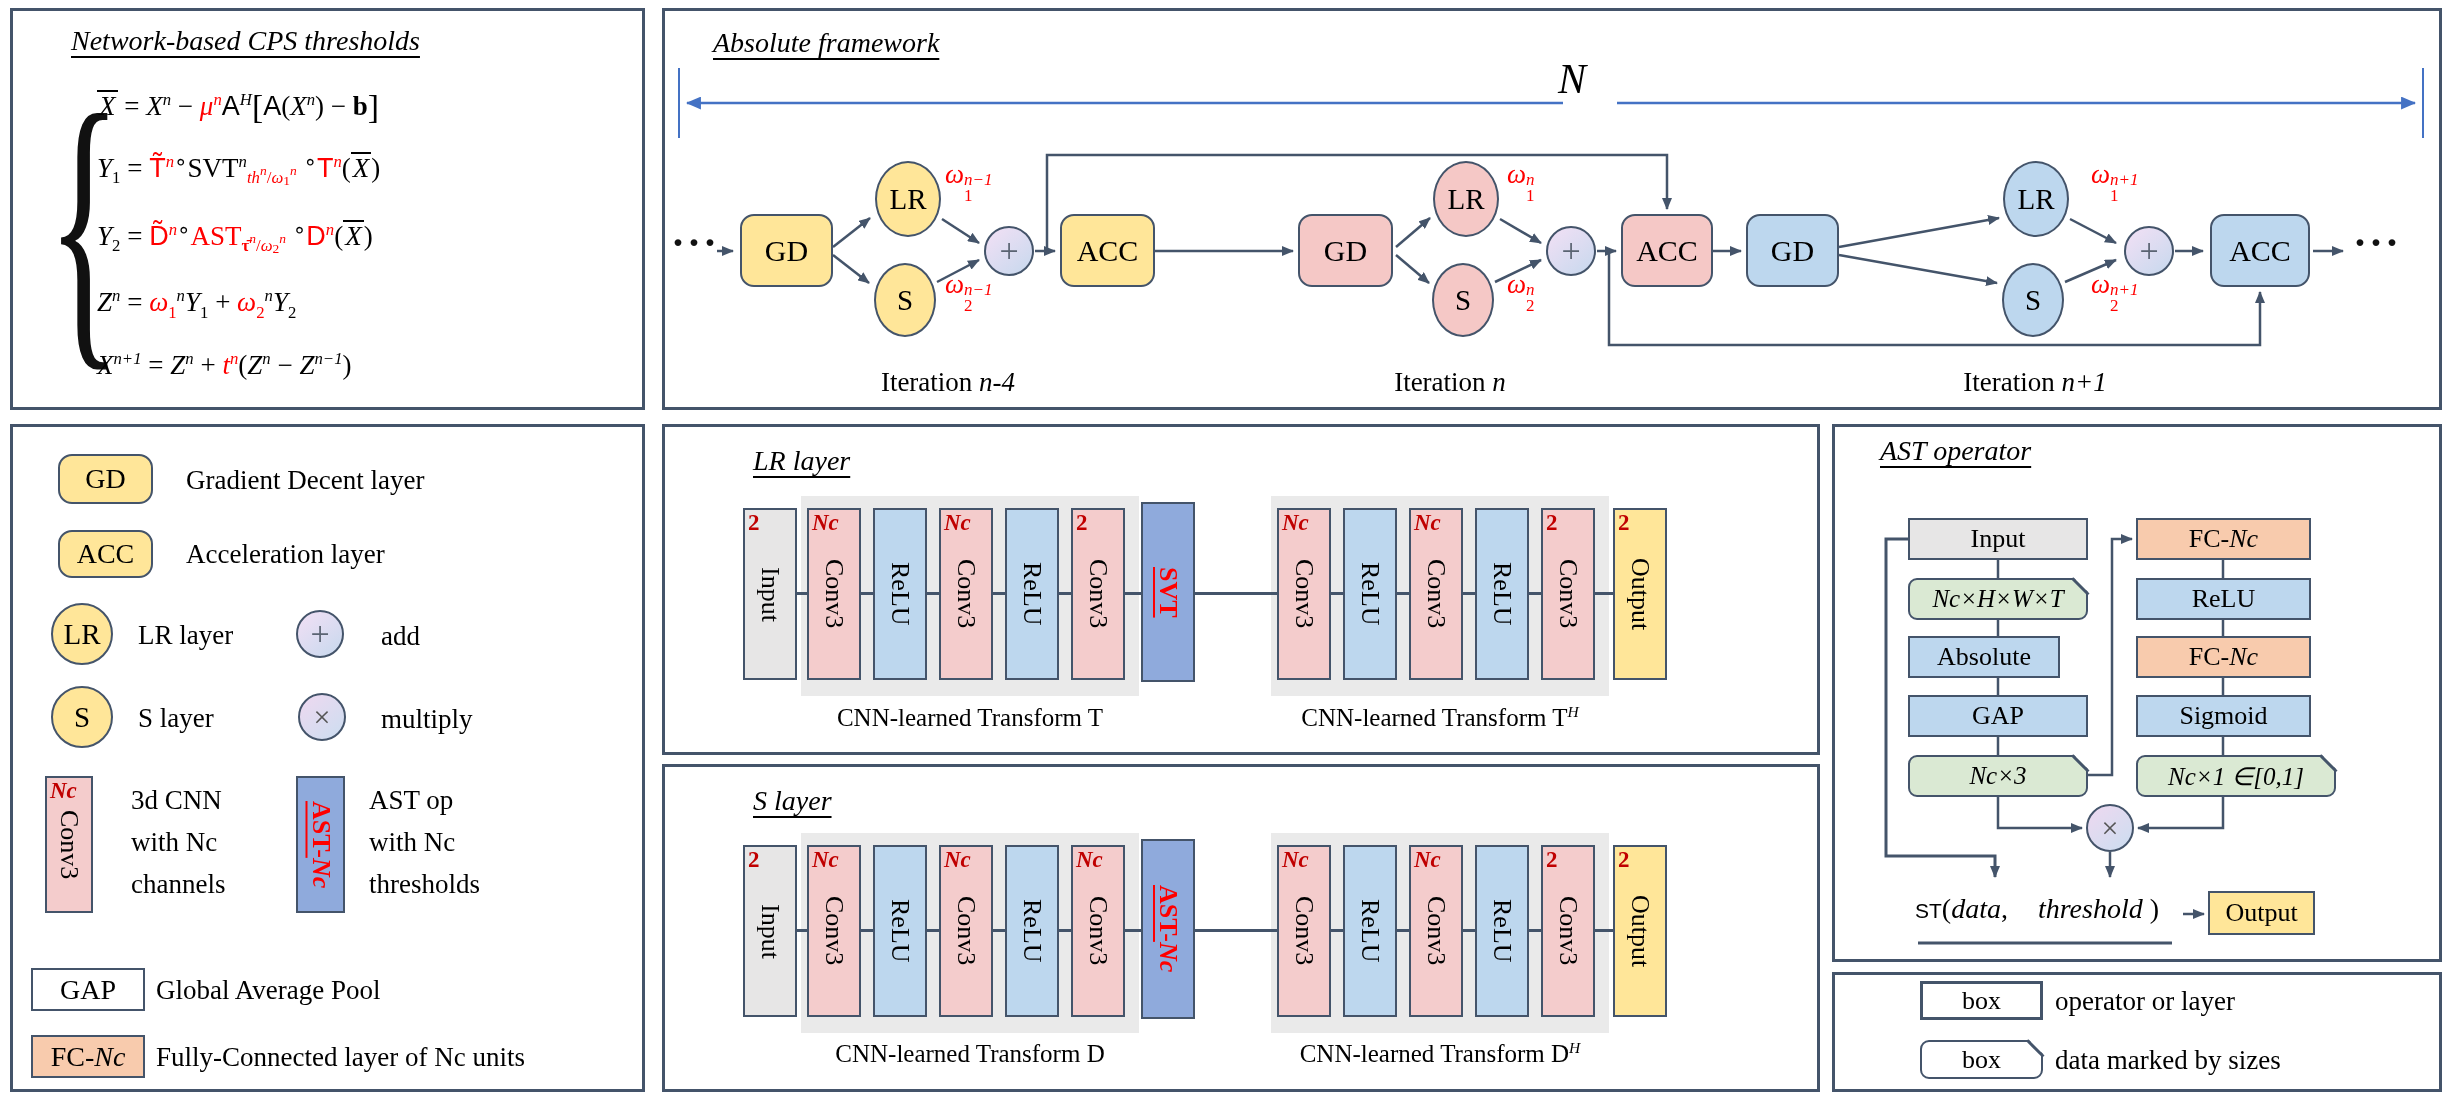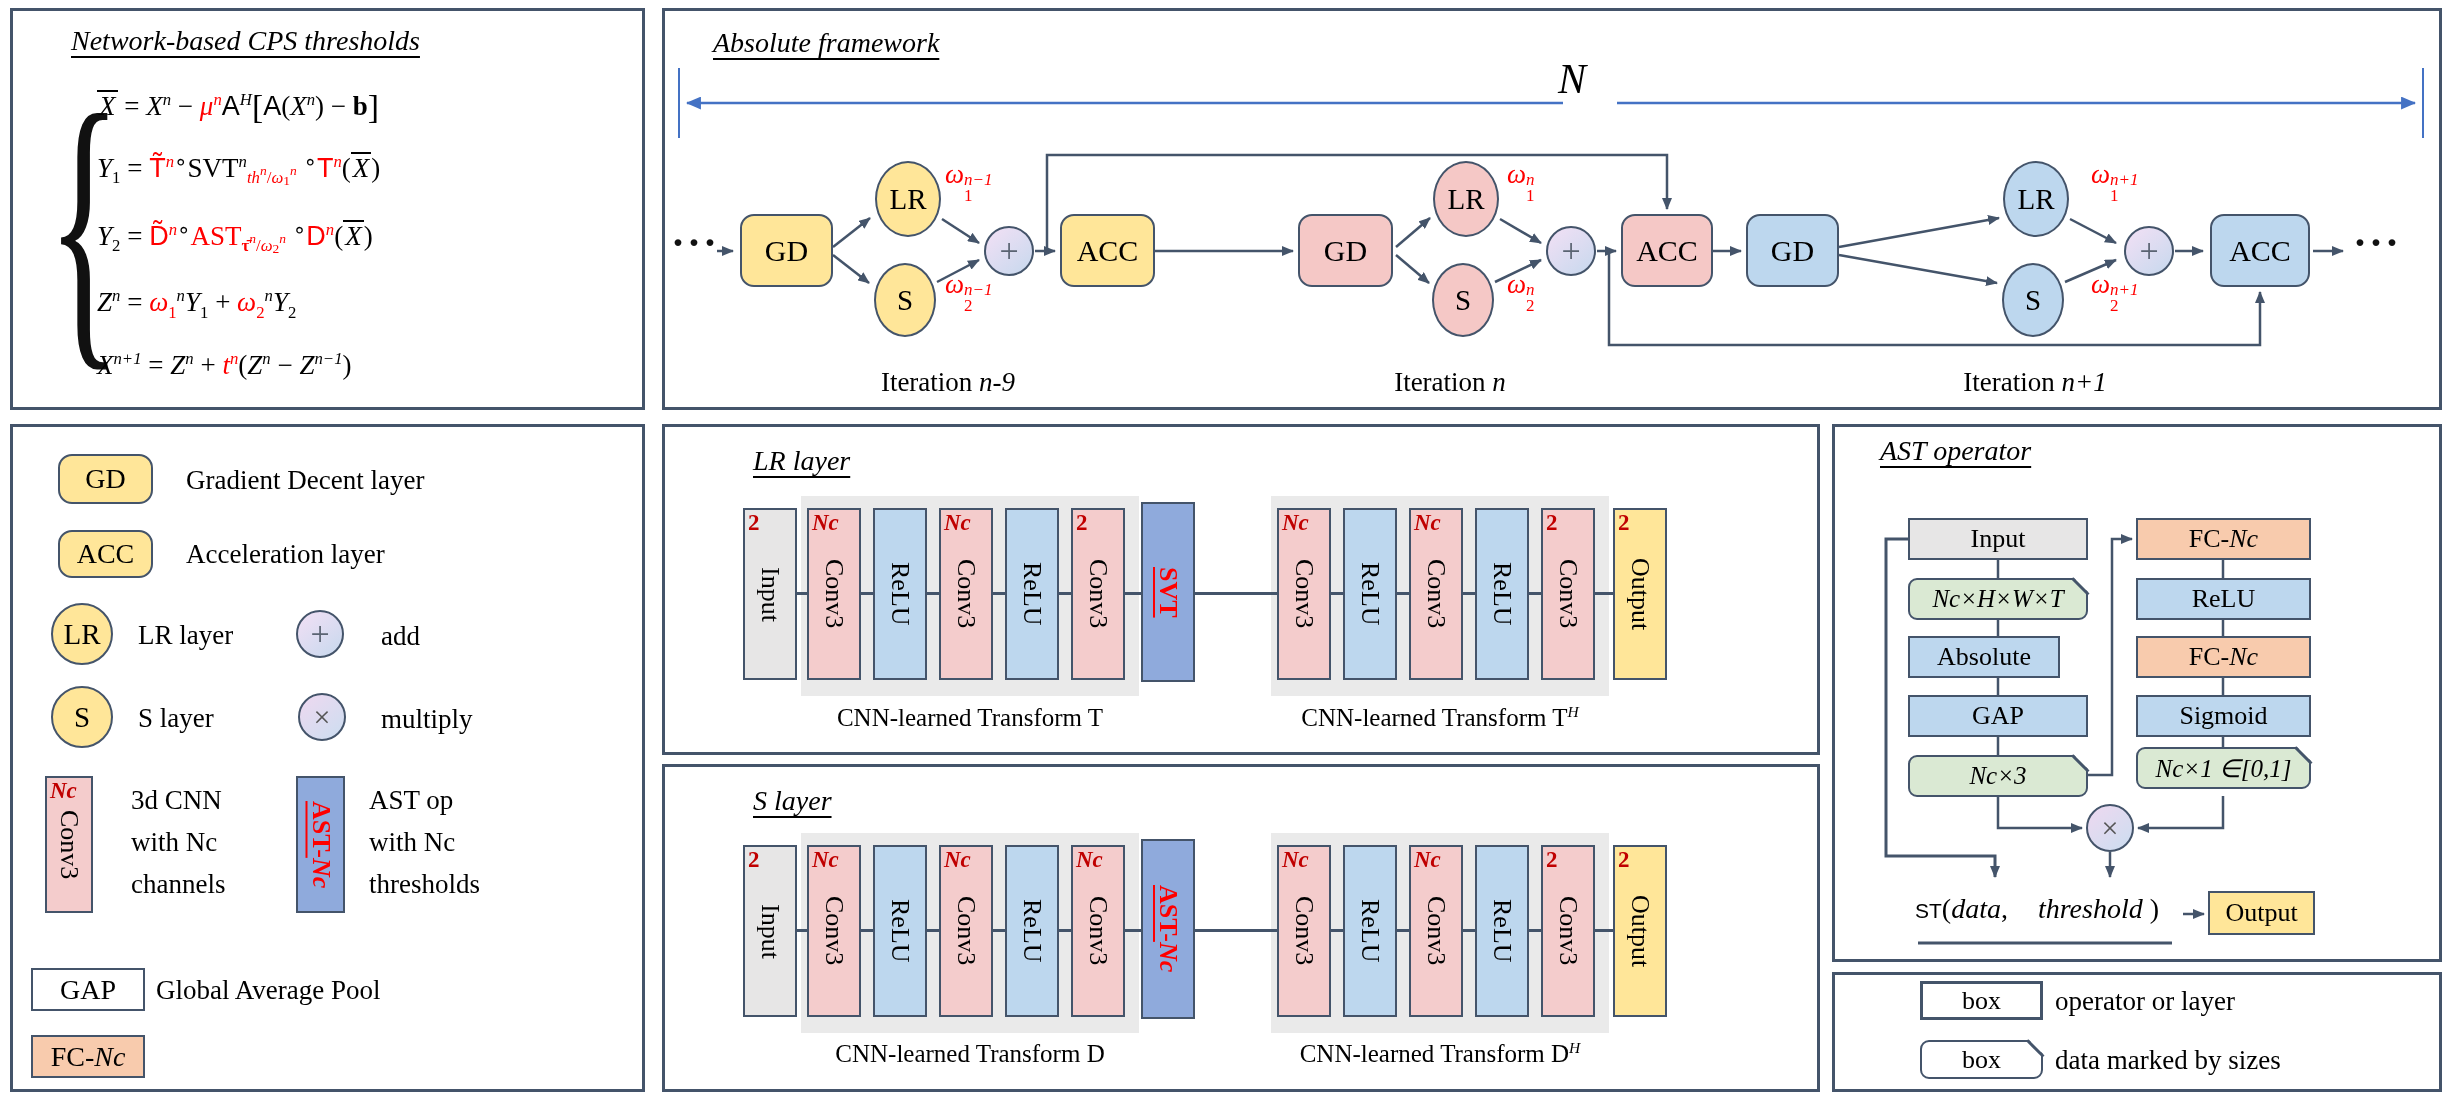--- a/index.html
+++ b/index.html
@@ -163,21 +163,21 @@
     <div class="omega" style="left:280px;top:258px"><span>ω</span><span class="ostack">
           <span class="osup">n−1</span>
           <span class="osub">2</span>
         </span></div>
     <div class="circ plusc" style="left:319px;top:215px;width:50px;height:50px">
         <span>+</span>
       </div>
     <div class="rbox fill-y" style="left:395px;top:203px;width:95px;height:73px">
         <span>ACC</span>
       </div>
-    <div class="itcap" style="left:133px;top:356px;width:300px"><span>Iteration </span><span class="it">n-9</span></div>
+    <div class="itcap" style="left:133px;top:356px;width:300px"><span>Iteration </span><span class="it">n-4</span></div>
 
     <div class="rbox fill-p" style="left:633px;top:203px;width:95px;height:73px">
         <span>GD</span>
       </div>
     <div class="circ fill-p" style="left:768px;top:150px;width:66px;height:76px">
         <span>LR</span>
       </div>
     <div class="circ fill-p" style="left:767px;top:252px;width:62px;height:74px">
         <span>S</span>
       </div>
@@ -276,20 +276,21 @@
 
     <div class="opbox fill-relu" style="left:18px;top:541px;width:114px;height:43px;font-size:28px">
         <span>GAP</span>
       </div>
     <div class="ltext" style="left:143px;top:548px">Global Average Pool</div>
 
     <div class="opbox fill-orange" style="left:18px;top:608px;width:114px;height:43px;font-size:28px">
         <span>FC-</span>
         <span class="fcvar">Nc</span>
       </div>
+    <div class="ltext" style="left:143px;top:615px">Fully-Connected layer of Nc units</div>
   </div>
 
   <div class="panel" style="left:662px;top:424px;width:1158px;height:331px">
     <div class="abs title" style="left:88px;top:18px">LR layer</div>
     <div class="groupbg" style="left:136px;top:69px;width:338px;height:200px"></div>
     <div class="groupbg" style="left:606px;top:69px;width:338px;height:200px"></div>
 
     <div class="conn" style="left:130px;top:165px;width:14px"></div>
     <div class="conn" style="left:196px;top:165px;width:12px"></div>
     <div class="conn" style="left:262px;top:165px;width:12px"></div>
@@ -475,21 +476,21 @@
     <div class="astbox fill-relu" style="left:301px;top:151px;width:175px;height:42px">
         <span>ReLU</span>
       </div>
     <div class="astbox fill-orange" style="left:301px;top:209px;width:175px;height:42px">
         <span>FC-</span>
         <span class="fcvar">Nc</span>
       </div>
     <div class="astbox fill-relu" style="left:301px;top:268px;width:175px;height:42px">
         <span>Sigmoid</span>
       </div>
-    <div class="databox" style="left:301px;top:320px;width:175px;height:42px">
+    <div class="databox" style="left:301px;top:328px;width:200px;height:42px">
         <span>Nc×1 ∈[0,1]</span>
       </div>
 
     <div class="circ multc" style="left:251px;top:377px;width:48px;height:48px">
         <span>×</span>
       </div>
 
     <div class="stline" style="left:80px;top:466px">
       <span class="stfn">ST</span><span>(</span><span class="stit">data</span><span>,</span><span class="stit stgap">threshold</span> <span>)</span>
     </div>

